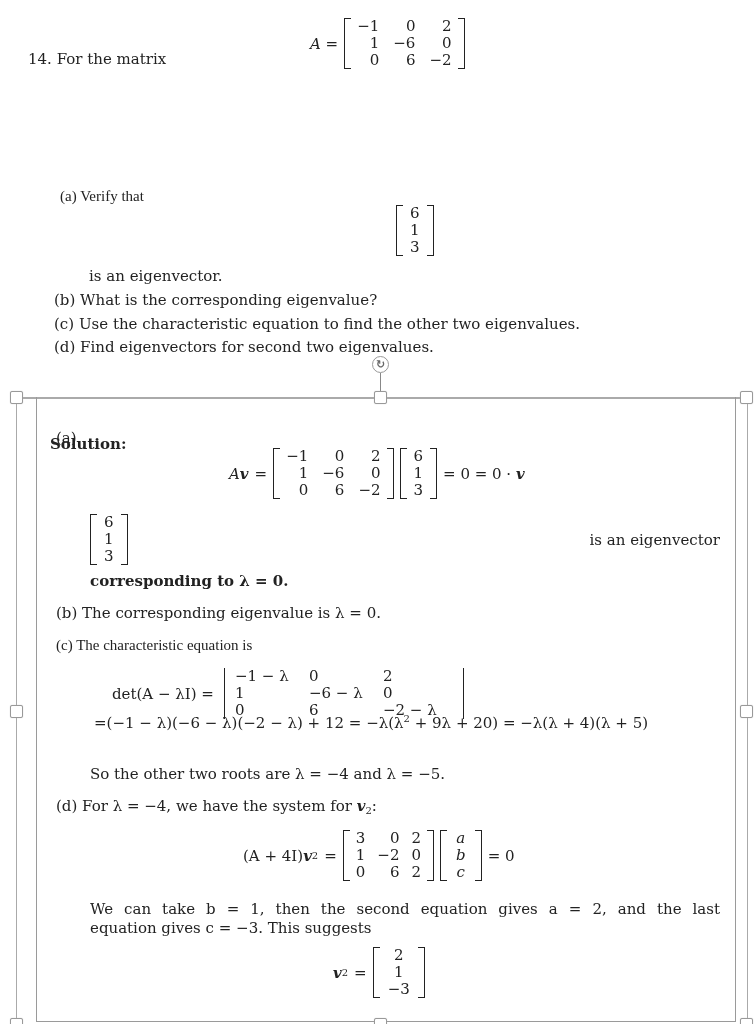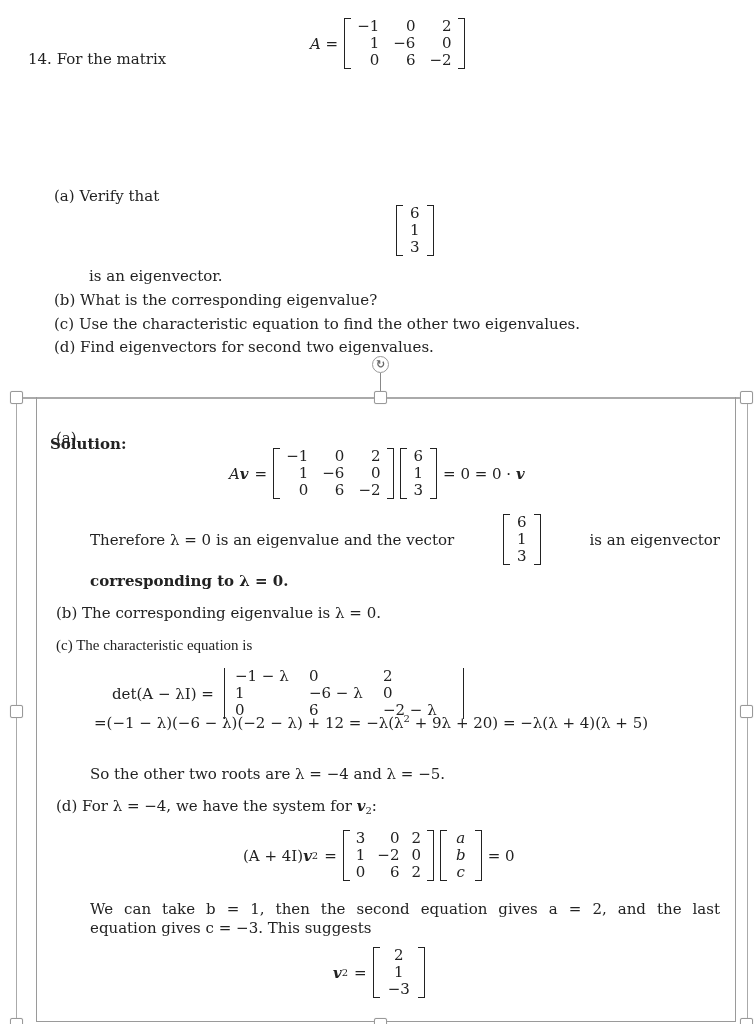--- a/index.html
+++ b/index.html
@@ -60,21 +60,21 @@
         <span>−6</span>
         <span>0</span>
         <span>0</span>
         <span>6</span>
         <span>−2</span>
       </span>
     <span class="br r"></span>
   </span>
 </div>
 
-<div class="abs txt" style="left:54px;top:187px;">
+<div class="abs txt" style="left:60px;top:187px;font-family:Liberation Serif, serif;">
   <span>(a)</span>
   <span>Verify that</span>
 </div>
 <div class="abs" style="left:396px;top:205px;">
   <span class="mat">
     <span class="br l"></span>
     <span class="grid vec" style="grid-template-columns:auto;padding:0 7px;" id="probV">
         <span>6</span>
         <span>1</span>
         <span>3</span>
@@ -140,21 +140,20 @@
         <span>1</span>
         <span>3</span>
       </span>
       <span class="br r"></span>
     </span>
   <span class="gap"></span>
   <span>= 0 = 0 ·</span>&nbsp;<span class="bv">v</span>
 </div>
 
 <div class="abs eq" style="left:90px;top:514px;width:630px;justify-content:space-between;">
-  <span>Therefore λ = 0 is an eigenvalue and the vector</span>
   <span class="mat">
       <span class="br l"></span>
       <span class="grid vec" style="grid-template-columns:auto;padding:0 7px;" id="thereV">
         <span>6</span>
         <span>1</span>
         <span>3</span>
       </span>
       <span class="br r"></span>
     </span>
   <span>is an eigenvector</span>

